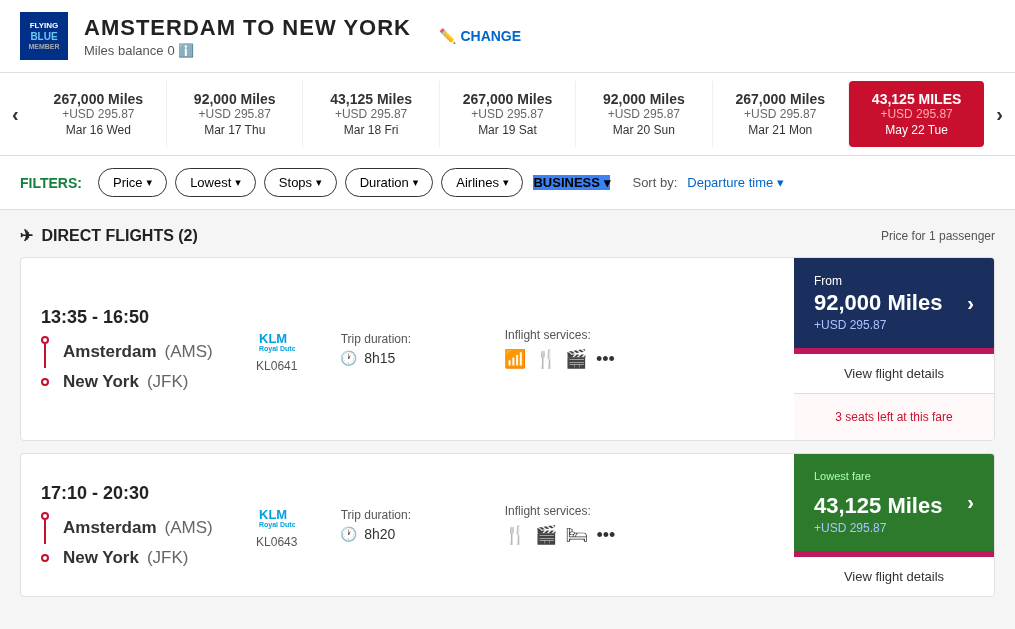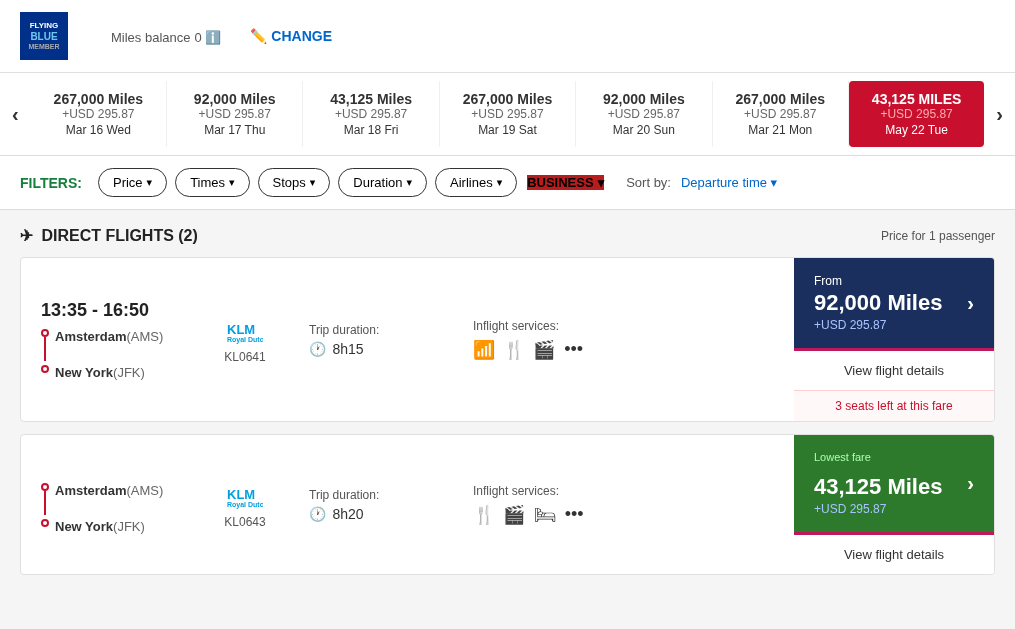--- a/index.html
+++ b/index.html
@@ -6,58 +6,58 @@
     body { font-family: Arial, sans-serif; background: #f5f5f5; font-size: 14px; color: #333; width: 1015px; }
     
     
     .header { background: white; padding: 12px 20px; border-bottom: 1px solid #e0e0e0; display: flex; align-items: center; gap: 16px; }
     .flying-blue-logo { background: #003087; color: white; width: 48px; height: 48px; display: flex; flex-direction: column; align-items: center; justify-content: center; font-size: 8px; font-weight: bold; line-height: 1.2; }
     .flying-blue-logo .flying { color: white; }
     .flying-blue-logo .blue { color: #6ec6f5; font-size: 10px; }
     .flying-blue-logo .member { color: #aaa; font-size: 7px; }
     .header-title { }
     .route-title { font-size: 22px; font-weight: bold; color: #222; letter-spacing: 1px; }
-    .miles-balance { font-size: 13px; color: #555; display: flex; align-items: center; gap: 4px; margin-top: 2px; margin-left: 27px; }
+    .miles-balance { font-size: 13px; color: #555; display: flex; align-items: center; gap: 4px; margin-top: 2px; }
     .change-btn { color: #0066cc; font-size: 14px; font-weight: bold; cursor: pointer; text-decoration: none; display: flex; align-items: center; gap: 4px; margin-left: 12px; }
     
     
     .date-selector-container { background: white; padding: 8px 0; border-bottom: 1px solid #ddd; position: relative; display: flex; align-items: center; }
     .nav-arrow { background: none; border: none; font-size: 20px; color: #333; cursor: pointer; padding: 0 12px; font-weight: bold; }
     .date-options { display: flex; flex: 1; overflow: hidden; }
     .date-option { flex: 1; text-align: center; padding: 10px 6px; cursor: pointer; border-right: 1px solid #f0f0f0; }
     .date-option:last-child { border-right: none; }
     .date-option.selected { background: #c8102e; color: white; border-radius: 4px; }
     .date-option .miles { font-weight: bold; font-size: 14px; }
     .date-option .usd { font-size: 12px; color: #666; }
     .date-option.selected .usd { color: #ffaaaa; }
     .date-option .date { font-size: 12px; color: #333; margin-top: 2px; }
     .date-option.selected .date { color: white; }
     .date-option.selected .miles { color: white; }
 
     
     .filters-bar { background: white; padding: 12px 20px; border-bottom: 1px solid #ddd; display: flex; align-items: center; gap: 10px; flex-wrap: wrap; }
     .filters-label { font-weight: bold; color: #15803d; margin-right: 6px; }
     .filter-btn { border: 1.5px solid #333; border-radius: 20px; padding: 6px 14px; background: white; cursor: pointer; font-size: 13px; display: flex; align-items: center; gap: 4px; font-weight: 500; }
-    .cabin-btn { background: #b91c1c; border: none; cursor: pointer; font-size: 13px; font-weight: bold; display: flex; align-items: center; gap: 4px; }
+    .cabin-btn { background: #3b82f6; border: none; cursor: pointer; font-size: 13px; font-weight: bold; display: flex; align-items: center; gap: 4px; }
     .sort-label { margin-left: 12px; color: #555; font-size: 13px; }
     .sort-value { color: #0066cc; font-size: 13px; cursor: pointer; }
 
     
     .flights-section { padding: 16px 20px; }
     .section-header { display: flex; align-items: center; gap: 8px; margin-bottom: 12px; }
     .section-title { font-size: 16px; font-weight: bold; color: #222; display: flex; align-items: center; gap: 8px; }
     .price-note { margin-left: auto; font-size: 12px; color: #555; }
 
     
     .flight-card { background: white; border-radius: 4px; margin-bottom: 12px; display: flex; border: 1px solid #e0e0e0; overflow: hidden; }
     .flight-card-left { flex: 1; padding: 20px 20px; display: flex; align-items: center; gap: 24px; }
     .flight-times { min-width: 140px; }
     .time-range { font-size: 18px; font-weight: bold; color: #222; }
     .route-stops { display: flex; flex-direction: column; gap: 4px; margin-top: 8px; }
-    .stop-point { display: flex; gap: 0; font-size: 13px; }
+    .stop-point { display: flex; align-items: center; gap: 8px; font-size: 17px; }
     .city-name { font-weight: bold; }
     .city-code { color: #666; }
     
     .airline-info { display: flex; flex-direction: column; align-items: center; gap: 6px; min-width: 80px; }
     .klm-logo { color: #00a1de; font-size: 13px; font-weight: bold; display: flex; align-items: center; }
     .flight-number { font-size: 12px; color: #555; }
     
     .trip-info { min-width: 140px; }
     .trip-label { font-size: 12px; color: #555; margin-bottom: 4px; }
     .trip-duration { display: flex; align-items: center; gap: 6px; font-size: 14px; font-weight: 500; }
@@ -66,38 +66,39 @@
     .inflight-label { font-size: 12px; color: #555; margin-bottom: 6px; }
     .inflight-icons { display: flex; align-items: center; gap: 8px; font-size: 18px; }
     
     
     .fare-box { display: flex; flex-direction: column; min-width: 200px; }
     .fare-main { background: #1a2f5e; color: white; padding: 16px 20px; display: flex; align-items: center; justify-content: space-between; cursor: pointer; }
     .fare-from { font-size: 12px; margin-bottom: 2px; }
     .fare-miles { font-size: 22px; font-weight: bold; }
     .fare-usd { font-size: 12px; color: #aac4ff; margin-top: 2px; }
     .fare-arrow { font-size: 20px; font-weight: bold; }
-    .fare-details-btn { background: white; border: none; padding: 12px 16px; text-align: center; font-size: 13px; color: #333; cursor: pointer; border-top: 3px solid #be185d; font-weight: 500; }
-    .seats-warning { background: #fff8f8; padding: 8px 16px; font-size: 12px; color: #c8102e; text-align: center; border-top: 1px solid #ffd0d0; }
+    .fare-details-btn { background: white; border: none; padding: 12px 16px; text-align: center; font-size: 13px; color: #333; cursor: pointer; border-top: 6px solid #be185d; font-weight: 500; }
+    .seats-warning { background: #fff8f8; padding: 16px 16px; font-size: 12px; color: #c8102e; text-align: center; border-top: 1px solid #ffd0d0; }
     
     .fare-main.green { background: #2d7a2d; }
     .fare-lowest { font-size: 11px; color: #aaffaa; margin-bottom: 11px; }
     .connector-dot { width: 8px; height: 8px; border-radius: 50%; border: 2px solid #c8102e; display: inline-block; }
     .connector-line { width: 2px; height: 24px; background: #c8102e; }
   </style>
 </head>
 <body>
 
 <div class="header">
   <div class="flying-blue-logo">
     <span class="flying">FLYING</span>
     <span class="blue">BLUE</span>
     <span class="member">MEMBER</span>
   </div>
   <div class="header-title">
+    <div class="route-title">AMSTERDAM TO NEW YORK</div>
     <div class="miles-balance">
       <span>Miles balance</span>
       <span>0</span>
       <span style="color:#0066cc; cursor:pointer;">ℹ️</span>
     </div>
   </div>
   <a class="change-btn">
     <span>✏️</span>
     <span>CHANGE</span>
   </a>
@@ -146,21 +147,21 @@
 </div>
 
 <div class="filters-bar">
   <span class="filters-label">FILTERS:</span>
   <div id="filter-buttons" style="display: flex; gap: 8px;">
       <button class="filter-btn">
         <span>Price</span>
         <span style="font-size:11px;">▾</span>
       </button>
       <button class="filter-btn">
-        <span>Times</span>
+        <span>Lowest</span>
         <span style="font-size:11px;">▾</span>
       </button>
       <button class="filter-btn">
         <span>Stops</span>
         <span style="font-size:11px;">▾</span>
       </button>
       <button class="filter-btn">
         <span>Duration</span>
         <span style="font-size:11px;">▾</span>
       </button>
@@ -249,20 +250,21 @@
         </div>
         <div class="fare-arrow">›</div>
       </div>
       <button class="fare-details-btn">View flight details</button>
       <div class="seats-warning">3 seats left at this fare</div>
     </div>
   </div>
       <div class="flight-card">
     <div class="flight-card-left">
       <div class="flight-times">
+        <div class="time-range">17:10 - 20:30</div>
         <div class="route-stops">
           <div class="stop-point">
             <div style="display:flex;flex-direction:column;align-items:center;margin-right:6px;">
               <div class="connector-dot"></div>
               <div class="connector-line"></div>
             </div>
             <span class="city-name">Amsterdam</span>
             <span class="city-code">(AMS)</span>
           </div>
           <div class="stop-point">

